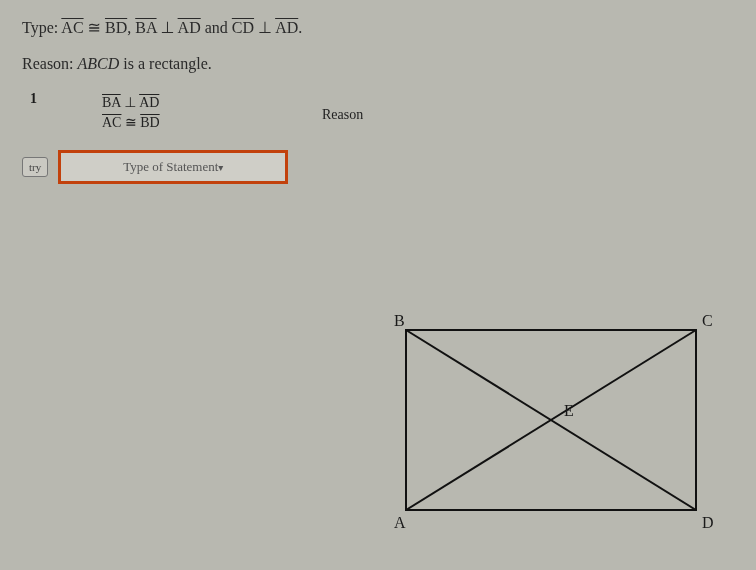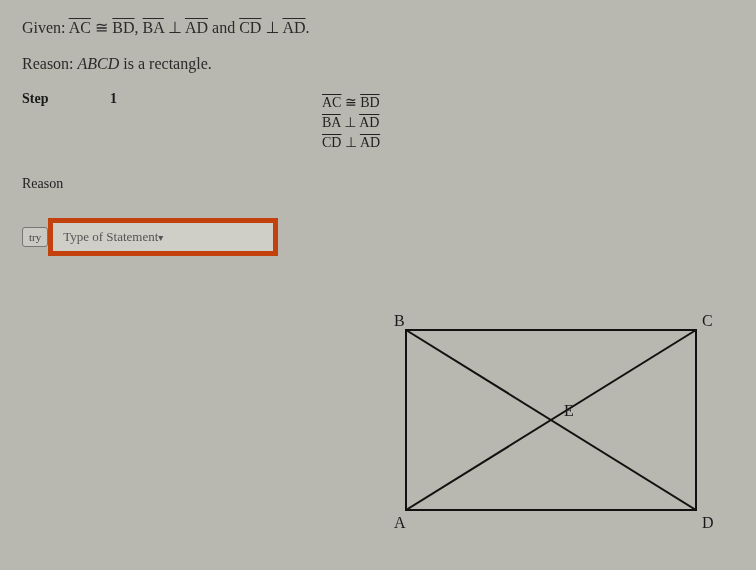--- a/index.html
+++ b/index.html
@@ -32,42 +32,43 @@
     }
     .hdr {
       font-weight: bold;
       padding-bottom: 8px;
     }
     .step-cell { font-weight: bold; text-align: left; padding-left: 8px; }
     .stmt-cell { color: #222; }
     .reason-cell { color: #222; padding-top: 16px; }
     .stmt-lines div { margin: 3px 0; }
     .try-row {
-      margin-top: 26px;
+      margin-top: 16px;
       display: flex;
       align-items: center;
+      gap: 10px;
     }
     .try-btn {
       border: 1px solid #777;
       background: #cac9c2;
       font-size: 11px;
       padding: 3px 6px;
       border-radius: 3px;
       color: #444;
       cursor: pointer;
     }
     .type-select {
-      border: 5px solid #c2410c;
+      border: 3px solid #c2410c;
       background: #cfcec7;
       font-size: 13px;
       color: #555;
       padding: 6px 10px;
       width: 230px;
       display: flex;
-      justify-content: flex-start;
+      justify-content: center;
       align-items: center;
       cursor: pointer;
     }
     .chev { font-size: 10px; color: #555; }
     .figure {
       position: absolute;
       right: 30px;
       bottom: 20px;
       width: 350px;
       height: 240px;
@@ -76,43 +77,39 @@
     .vertex-label {
       font-family: Georgia, serif;
       font-size: 16px;
       fill: #1a1a1a;
     }
   </style>
 </head>
 <body>
 
 <div class="given-line">
-  <span>Given: </span>
+  <span>Type: </span>
   <span class="overline">AC</span><span> ≅ </span><span class="overline">BD</span><span>, </span><span class="overline">BA</span><span> ⊥ </span><span class="overline">AD</span><span> and </span><span class="overline">CD</span><span> ⊥ </span><span class="overline">AD</span><span>.</span>
 </div>
 
 <div class="prove-line">
   <span>Reason: </span>
   <span class="italic">ABCD</span>
   <span> is a rectangle.</span>
 </div>
 
 <div class="proof-table">
-  <div class="hdr">Step</div>
 
   <div class="step-cell">1</div>
   <div class="stmt-cell stmt-lines">
     <div>
-      <span class="overline">AC</span><span> ≅ </span><span class="overline">BD</span>
-    </div>
-    <div>
       <span class="overline">BA</span><span> ⊥ </span><span class="overline">AD</span>
     </div>
     <div>
-      <span class="overline">CD</span><span> ⊥ </span><span class="overline">AD</span>
+      <span class="overline">AC</span><span> ≅ </span><span class="overline">BD</span>
     </div>
   </div>
   <div class="reason-cell">Reason</div>
 </div>
 
 <div class="try-row">
   <div class="try-btn">try</div>
   <div class="type-select">
     <span>Type of Statement</span>
     <span class="chev">▾</span>

